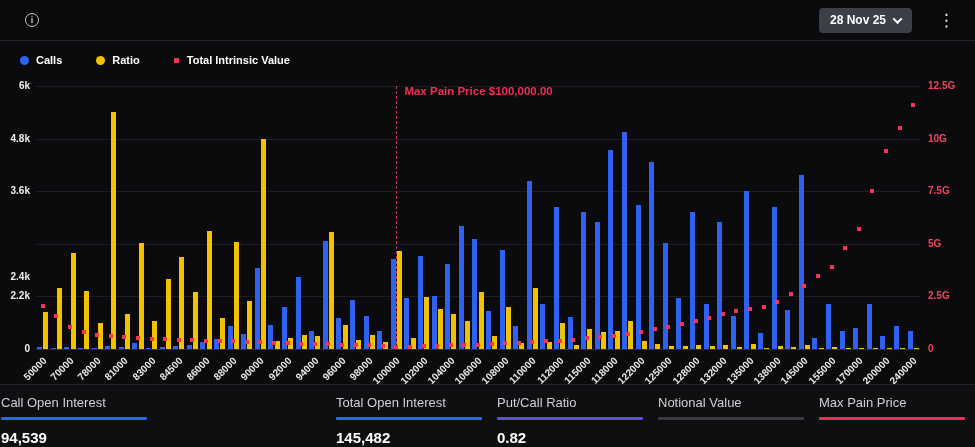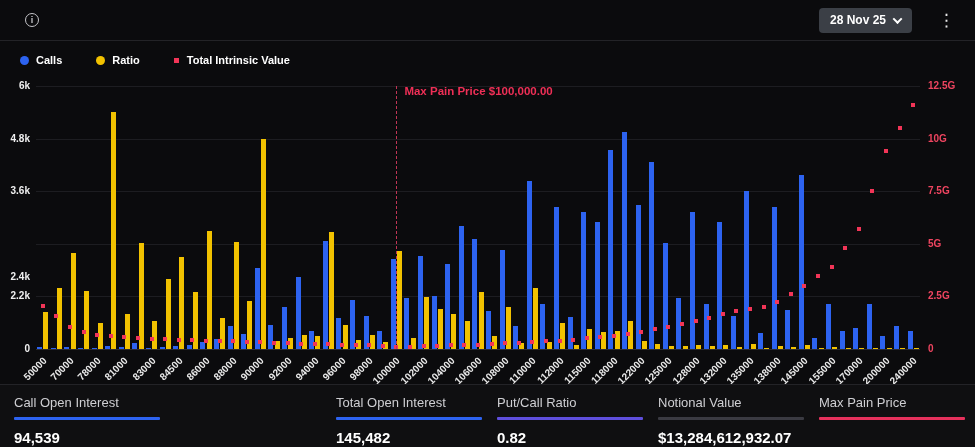--- a/index.html
+++ b/index.html
@@ -324,39 +324,38 @@
       <div class="bar call" style="left: 858px; height: 22.7933px; z-index: 2;"></div>
       <div class="bar put" style="left: 864.2px; height: 1px; z-index: 2;"></div>
       <div class="dot" style="left: 861.6px; top: 40.08px;"></div>
       <div class="bar call" style="left: 871.6px; height: 18.41px; z-index: 2;"></div>
       <div class="bar put" style="left: 877.8px; height: 1px; z-index: 2;"></div>
       <div class="dot" style="left: 875.2px; top: 16.936px;"></div>
       <div class="xlabel" style="left: 819.2px; top: 269px;">240000</div>
     </div>
 
   <div class="footer">
-    <div class="stat" style="left:14px">
+    <div class="stat" style="left:1px">
       <div class="slabel">Call Open Interest</div>
       <div class="rule" style="background: rgb(45, 99, 240);"></div>
       <div class="svalue">94,539</div>
     </div>
     <div class="stat" style="left:336px">
       <div class="slabel">Total Open Interest</div>
       <div class="rule" style="background: rgb(45, 99, 240);"></div>
       <div class="svalue">145,482</div>
     </div>
     <div class="stat" style="left:497px">
       <div class="slabel">Put/Call Ratio</div>
       <div class="rule" style="background: rgb(95, 79, 221);"></div>
       <div class="svalue">0.82</div>
     </div>
     <div class="stat" style="left:658px">
       <div class="slabel">Notional Value</div>
       <div class="rule" style="background: rgb(58, 58, 66);"></div>
-      <div class="svalue">$13,284,612,932.07</div>
     </div>
     <div class="stat" style="left:819px">
       <div class="slabel">Max Pain Price</div>
       <div class="rule" style="background: rgb(230, 49, 92);"></div>
     </div>
   </div>
 
 </div>
 
 </body></html>

